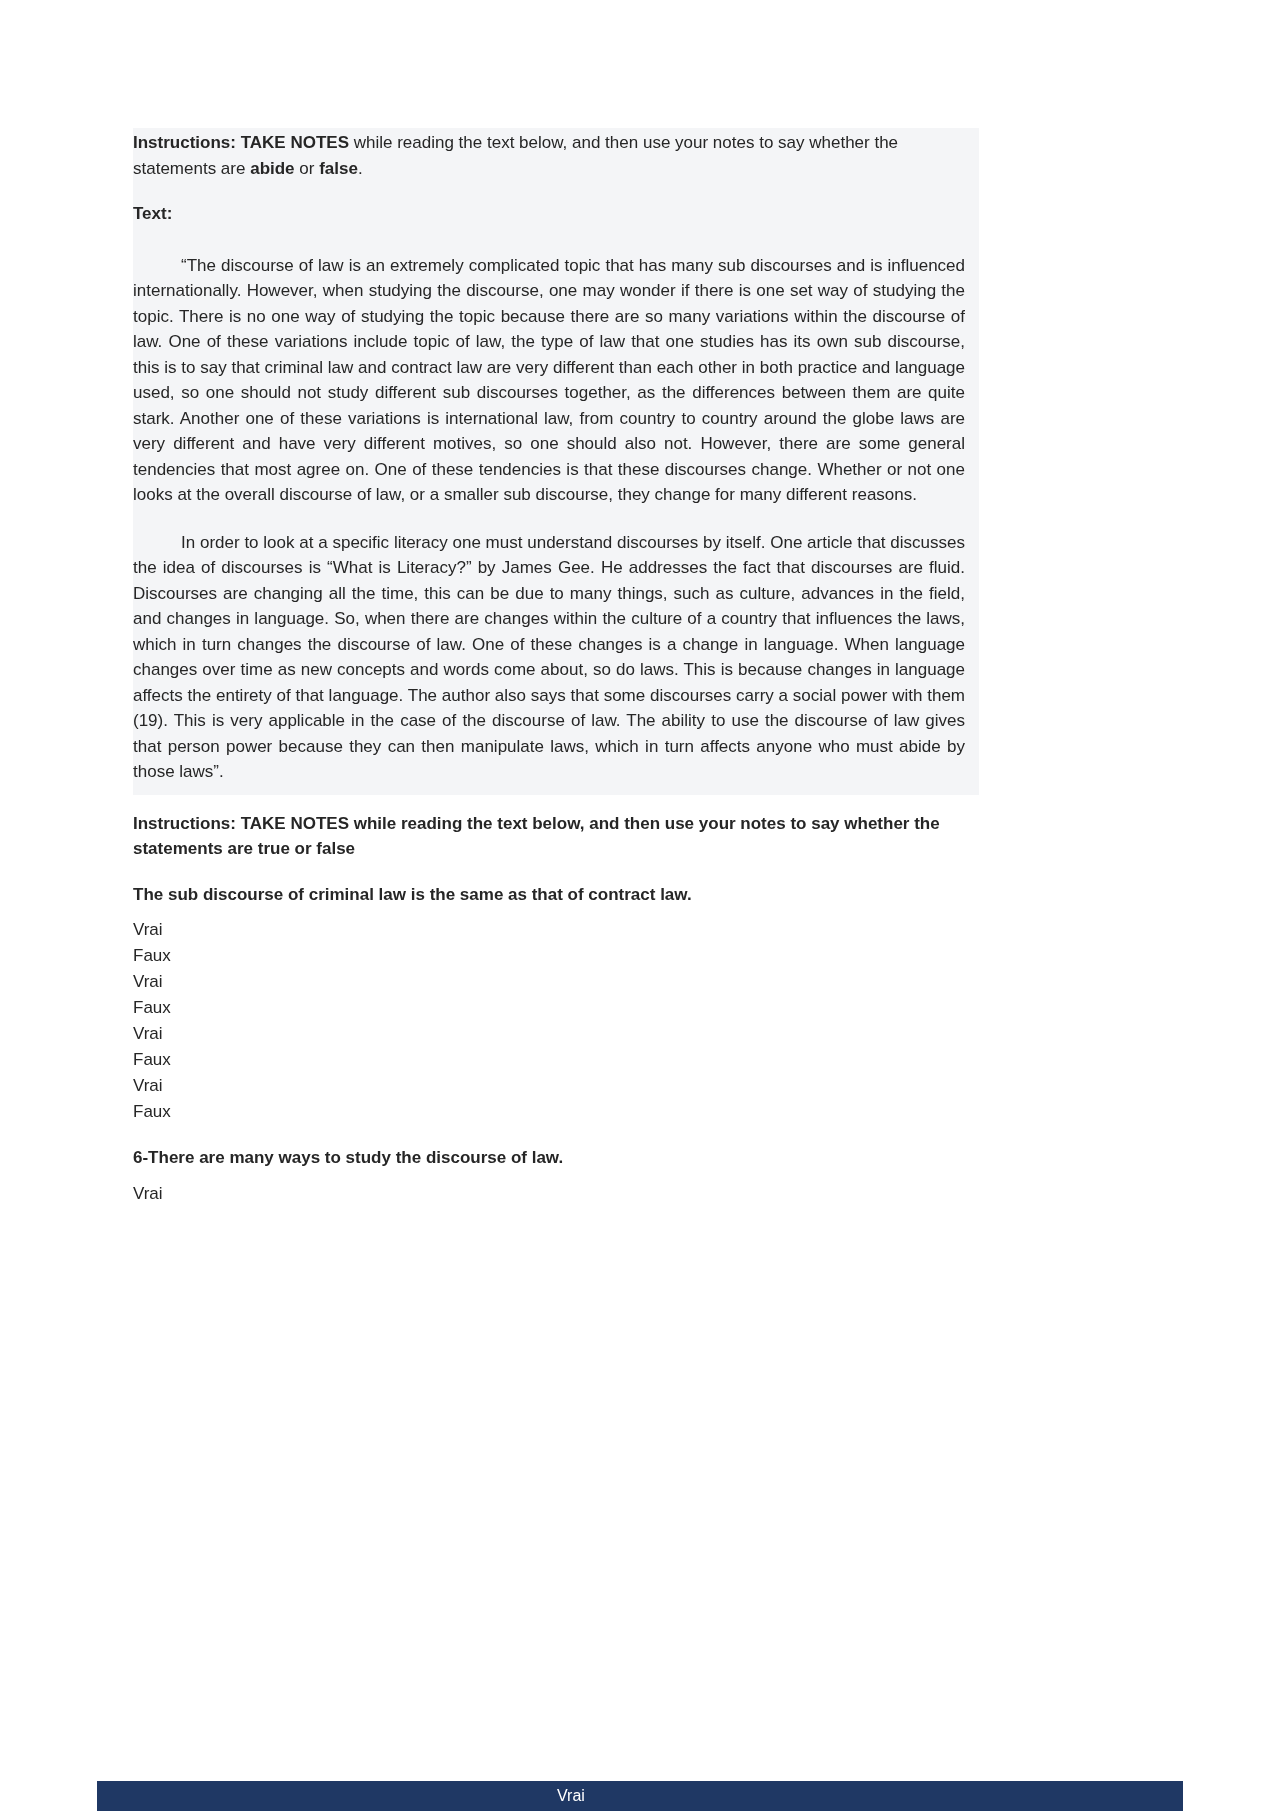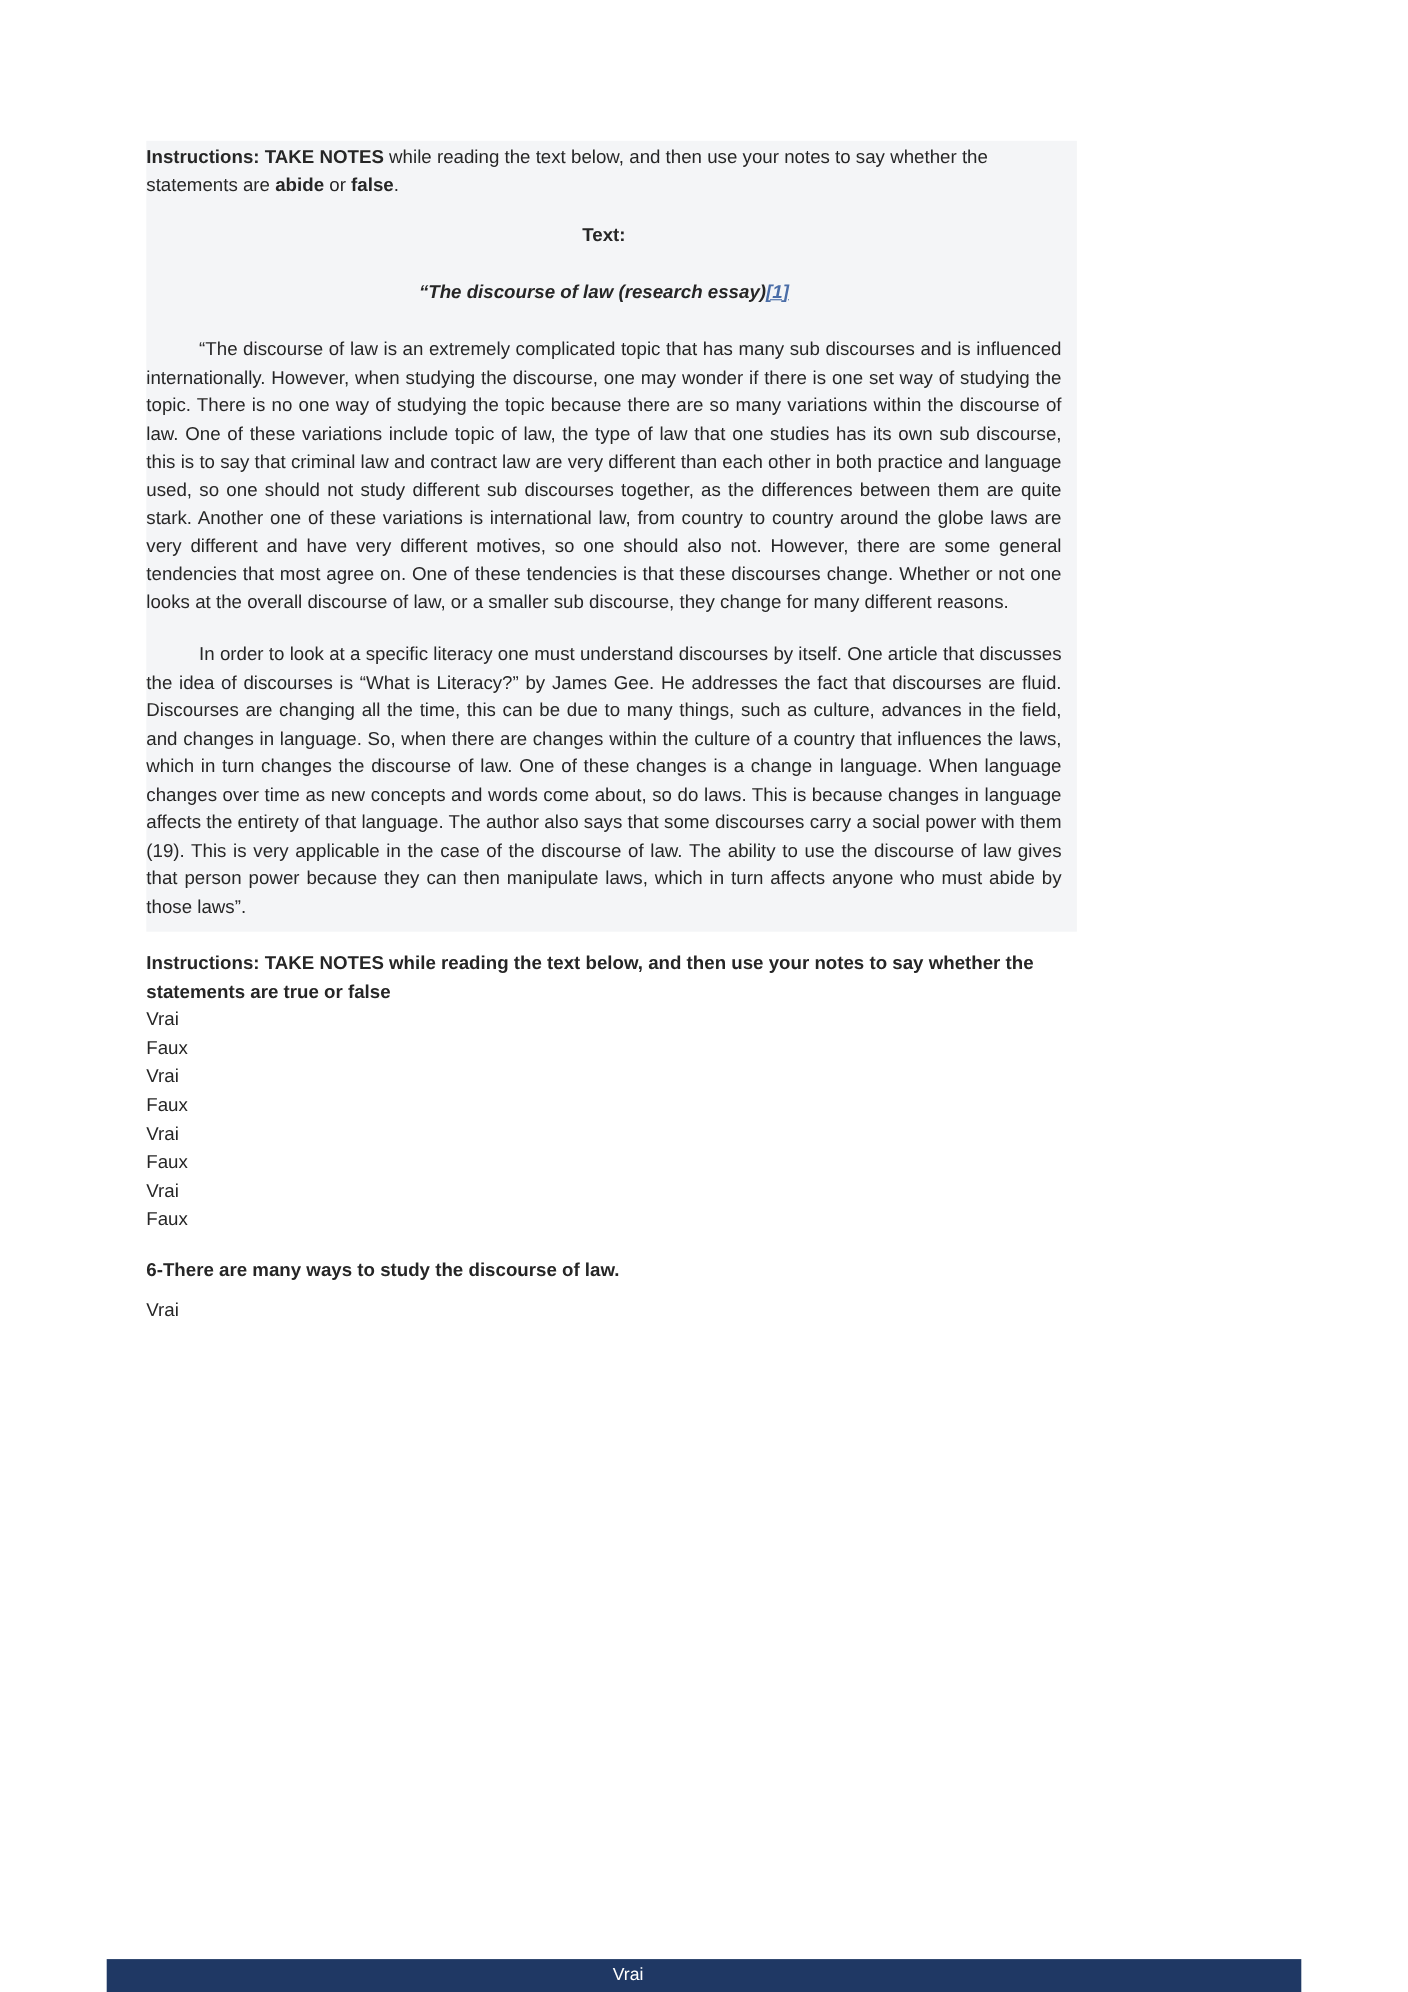--- a/index.html
+++ b/index.html
@@ -19,21 +19,21 @@
     margin-left: 133px;
     padding-top: 128px;
   }
   .u { }
   .reading-section {
     background: #f4f5f7;
     padding: 2px 14px 10px 0;
   }
   .para { margin: 0; }
   .p-top-instructions { margin: 0 0 20px 0; }
-  .p-text-label { margin: 0 0 26px 0; text-align: center; }
+  .p-text-label { margin: 0 0 26px 0; }
   .essay-title {
     margin: 0 0 27px 0;
     text-align: center;
     font-weight: bold;
     font-style: italic;
   }
   .essay-title .ref-link {
     color: #4a6da7;
     text-decoration: underline;
     cursor: pointer;
@@ -76,31 +76,31 @@
 <body>
 
 <div class="doc">
 
   <section class="reading-section">
 
     <p class="para p-top-instructions"><strong class="u">Instructions</strong><strong>: </strong><strong>TAKE NOTES</strong><span> while reading the text below, and then use your notes to say whether the statements are </span><strong>abide</strong><span> or </span><strong>false</strong><span>.</span></p>
 
     <p class="para p-text-label"><strong class="u">Text</strong><strong>:</strong></p>
 
-    <p class="essay-title"><span>“</span><span>The discourse of law (research essay)</span><a class="ref-link">[1]</a></p>
 
     <p class="essay-para">“The discourse of law is an extremely complicated topic that has many sub discourses and is influenced internationally. However, when studying the discourse, one may wonder if there is one set way of studying the topic. There is no one way of studying the topic because there are so many variations within the discourse of law. One of these variations include topic of law, the type of law that one studies has its own sub discourse, this is to say that criminal law and contract law are very different than each other in both practice and language used, so one should not study different sub discourses together, as the differences between them are quite stark. Another one of these variations is international law, from country to country around the globe laws are very different and have very different motives, so one should also not. However, there are some general tendencies that most agree on. One of these tendencies is that these discourses change. Whether or not one looks at the overall discourse of law, or a smaller sub discourse, they change for many different reasons.</p>
 
     <p class="essay-para">In order to look at a specific literacy one must understand discourses by itself. One article that discusses the idea of discourses is “What is Literacy?” by James Gee. He addresses the fact that discourses are fluid. Discourses are changing all the time, this can be due to many things, such as culture, advances in the field, and changes in language. So, when there are changes within the culture of a country that influences the laws, which in turn changes the discourse of law. One of these changes is a change in language. When language changes over time as new concepts and words come about, so do laws. This is because changes in language affects the entirety of that language. The author also says that some discourses carry a social power with them (19). This is very applicable in the case of the discourse of law. The ability to use the discourse of law gives that person power because they can then manipulate laws, which in turn affects anyone who must abide by those laws”.</p>
 
   </section>
 
   <p class="para p-second-instructions"><strong class="u">Instructions</strong><strong>: TAKE NOTES while reading the text below, and then use your notes to say whether the statements are true or false</strong></p>
 
   <div class="question">
+    <p class="q-statement">The sub discourse of criminal law is the same as that of contract law.</p>
     <div class="q-options">
       <div class="q-option">Vrai</div>
       <div class="q-option">Faux</div>
     </div>
   </div>
 
   <div class="question">
     <div class="q-options">
       <div class="q-option">Vrai</div>
       <div class="q-option">Faux</div>

